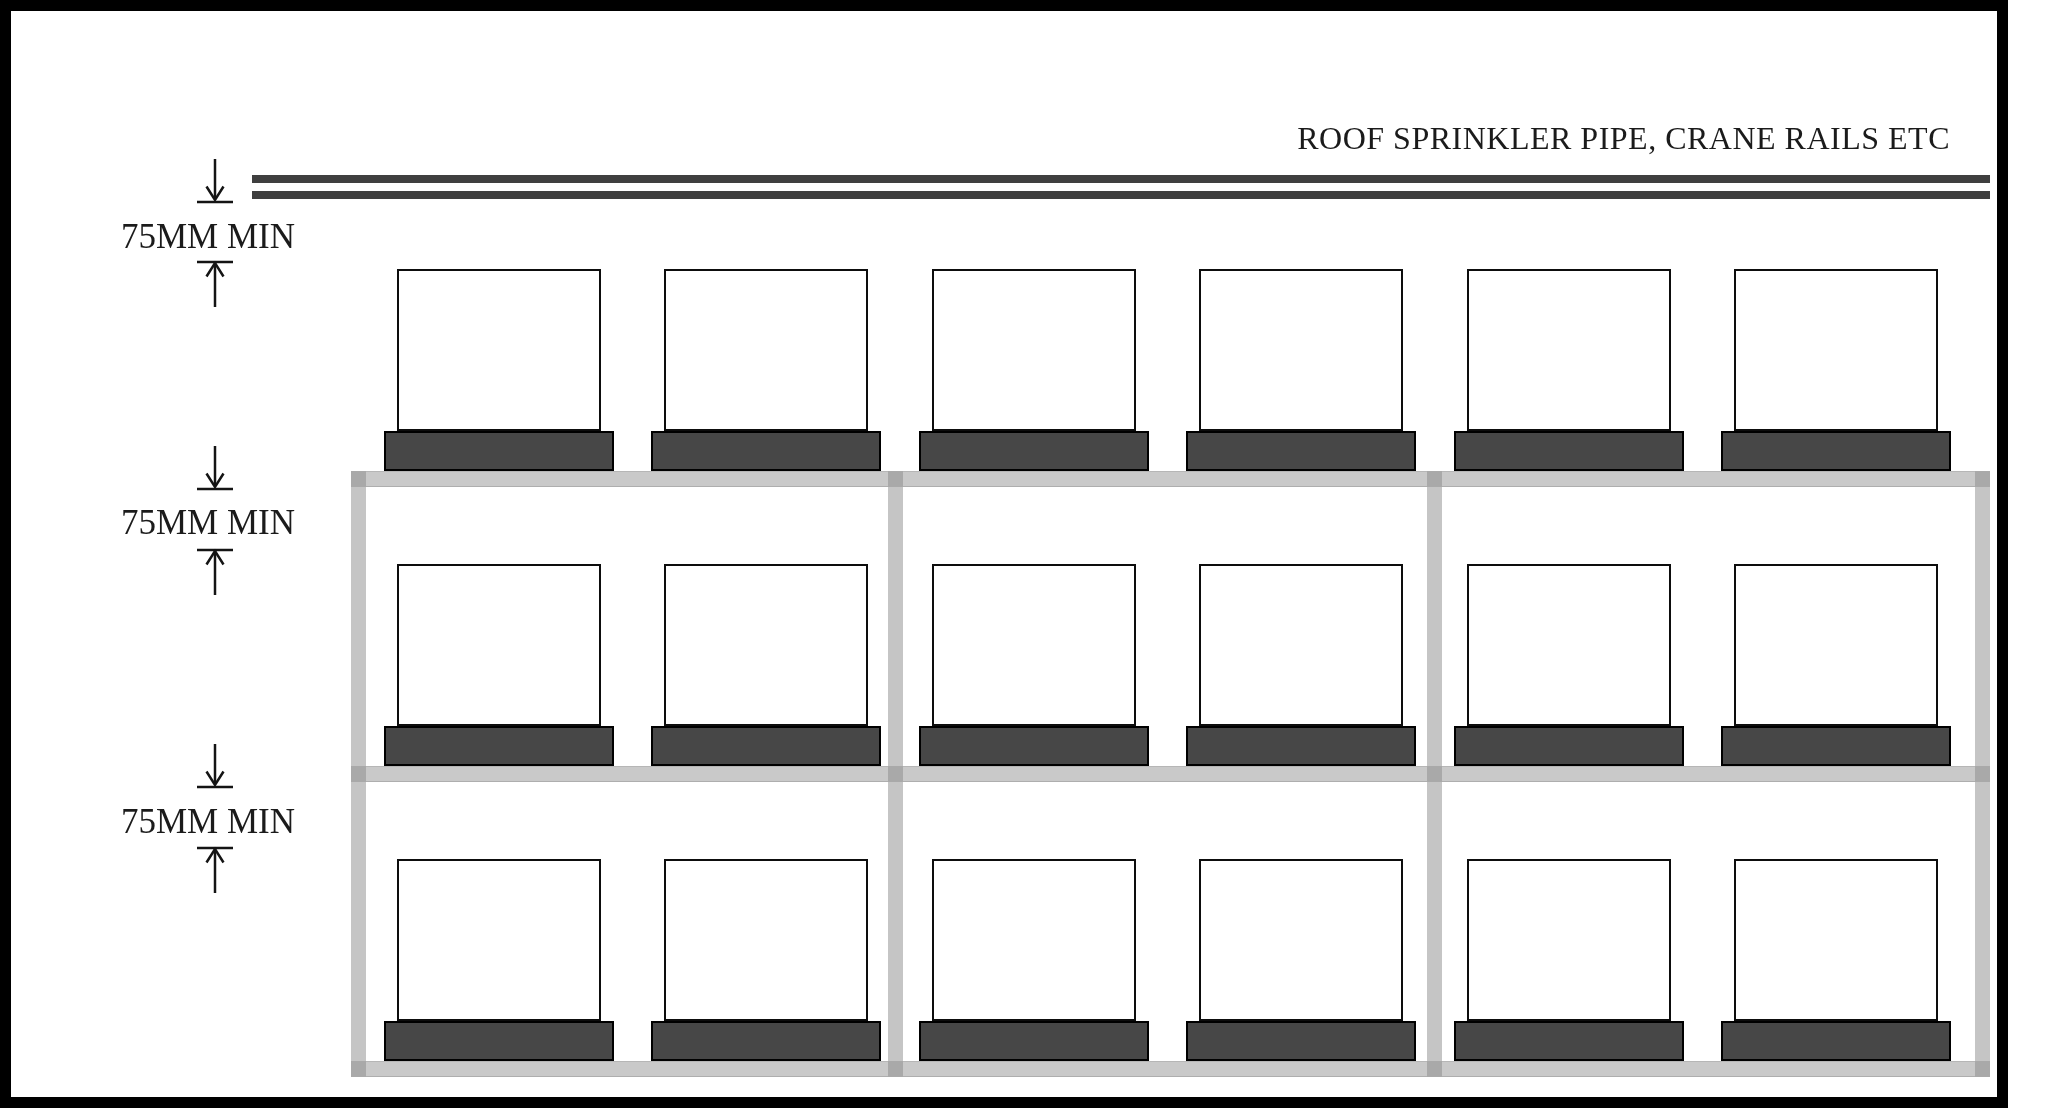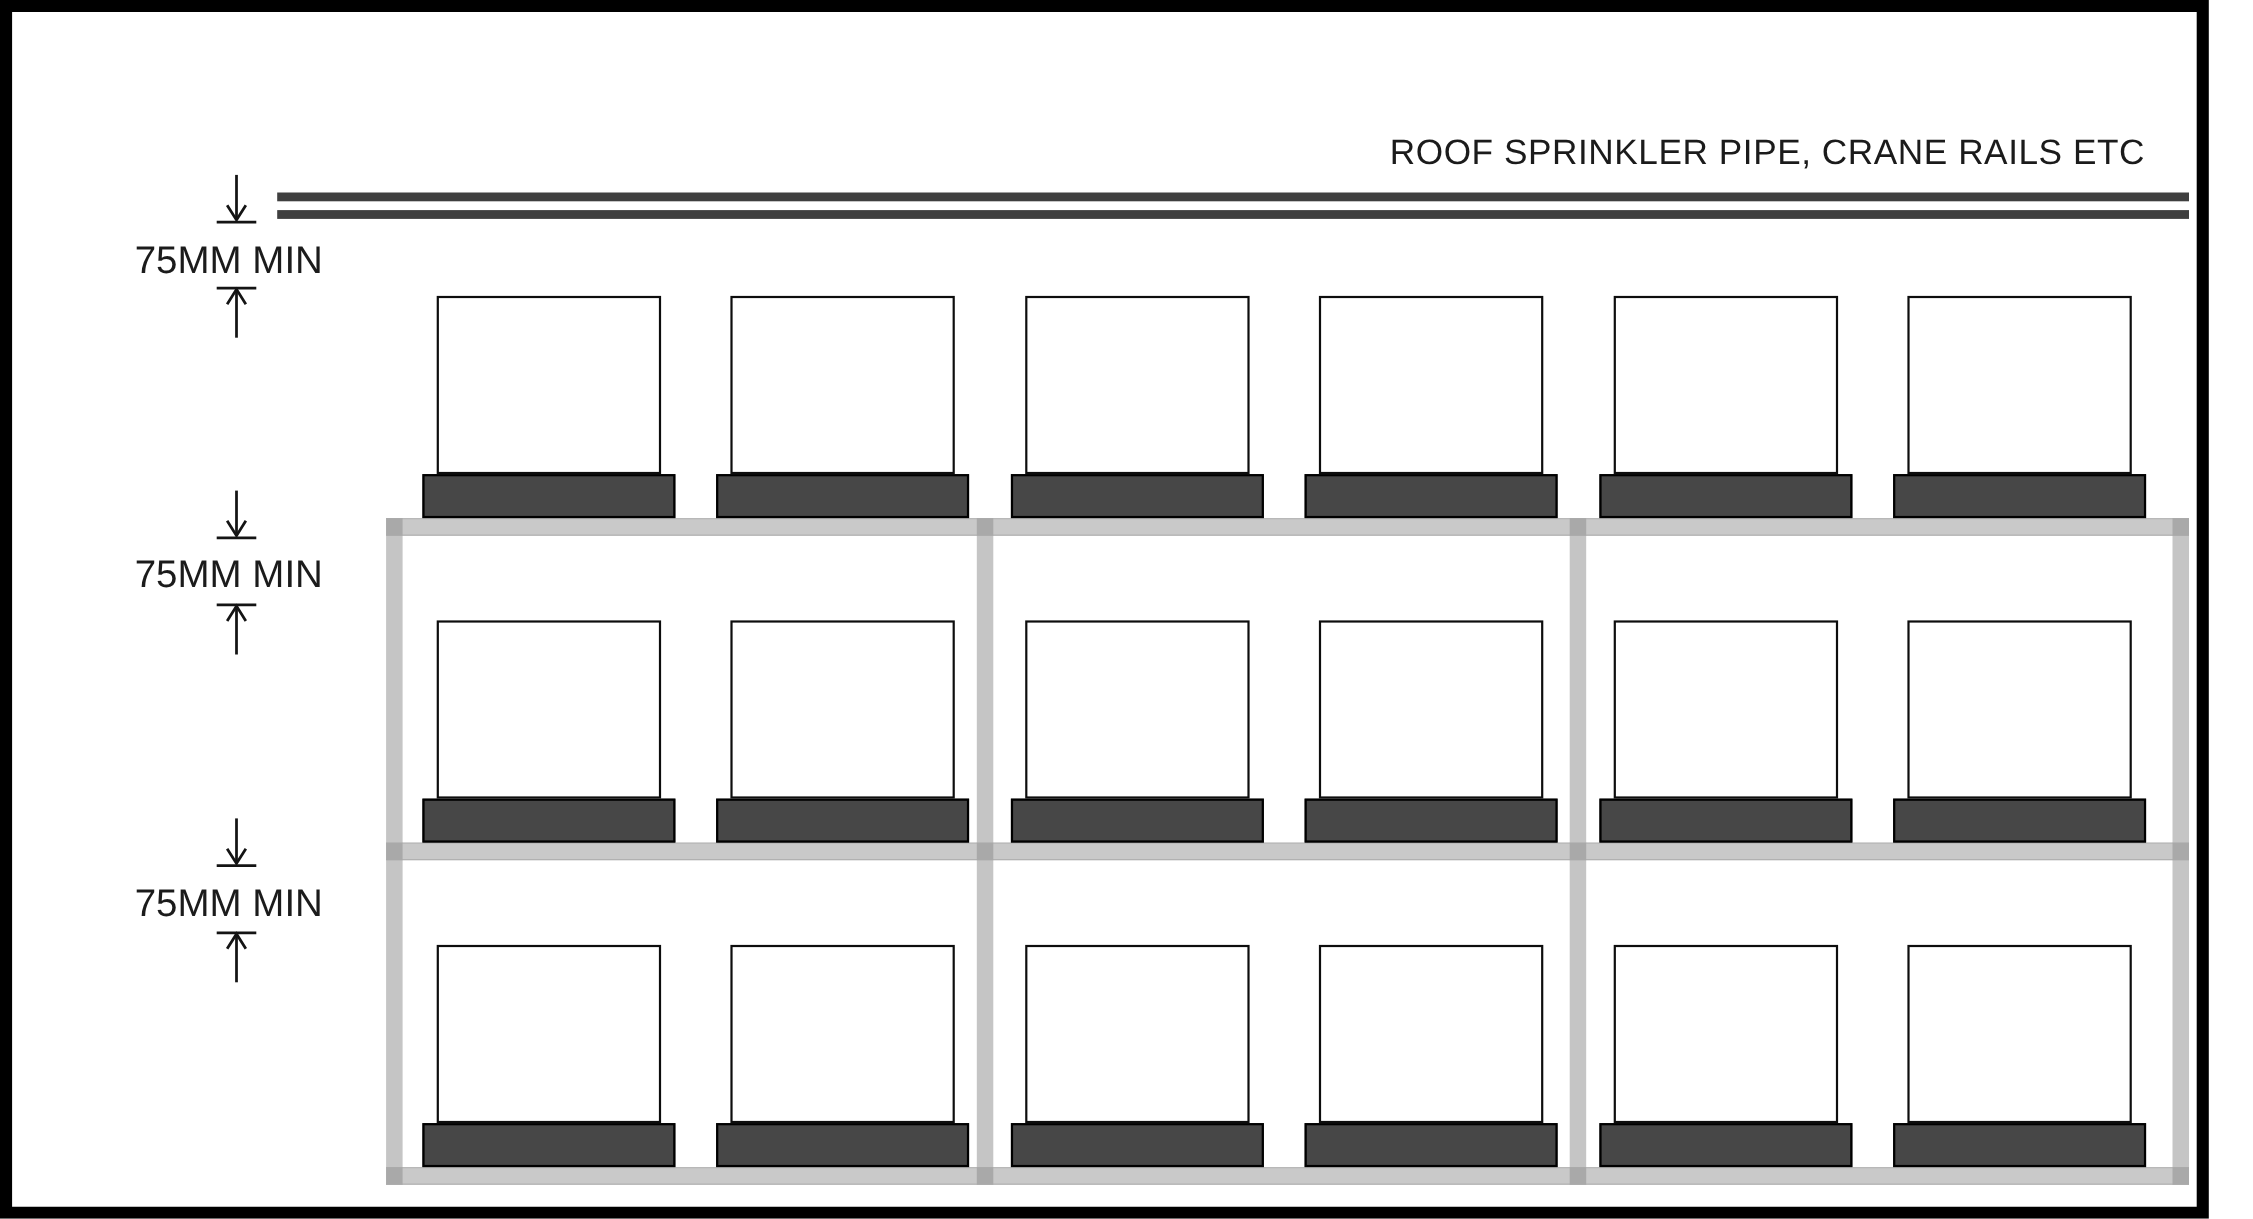--- a/index.html
+++ b/index.html
@@ -1,20 +1,21 @@
 <!DOCTYPE html>
 <html style="--frame: #000000; --background: #ffffff; --line-dark: #3f3f3f; --pallet-base: #474747; --beam: #c9c9c9; --upright: #c5c5c5; --junction: #a9a9a9; --outline: #0d0d0d; --text: #1b1b1b;"><head>
 <meta charset="utf-8">
 <style>
   html,body{margin:0;padding:0;background:#ffffff;}
   body{width:2048px;height:1108px;font-family:"Liberation Sans", sans-serif;}
   .canvas{
     position:relative;width:2008px;height:1108px;background:var(--background,#fff);
     box-shadow:inset 0 0 0 11px var(--frame,#000);
     overflow:hidden;
+    font-family:Liberation Serif, serif;
   }
   .title{
     position:absolute;right:58px;top:122px;
     font-size:32px;line-height:32px;letter-spacing:.5px;
     color:var(--text,#1b1b1b);white-space:nowrap;
   }
   .roof-line{position:absolute;left:252px;width:1738px;height:8px;background:var(--line-dark,#3f3f3f);}
   .roof-line.l1{top:175px;}
   .roof-line.l2{top:191px;}
   .dim-label{

